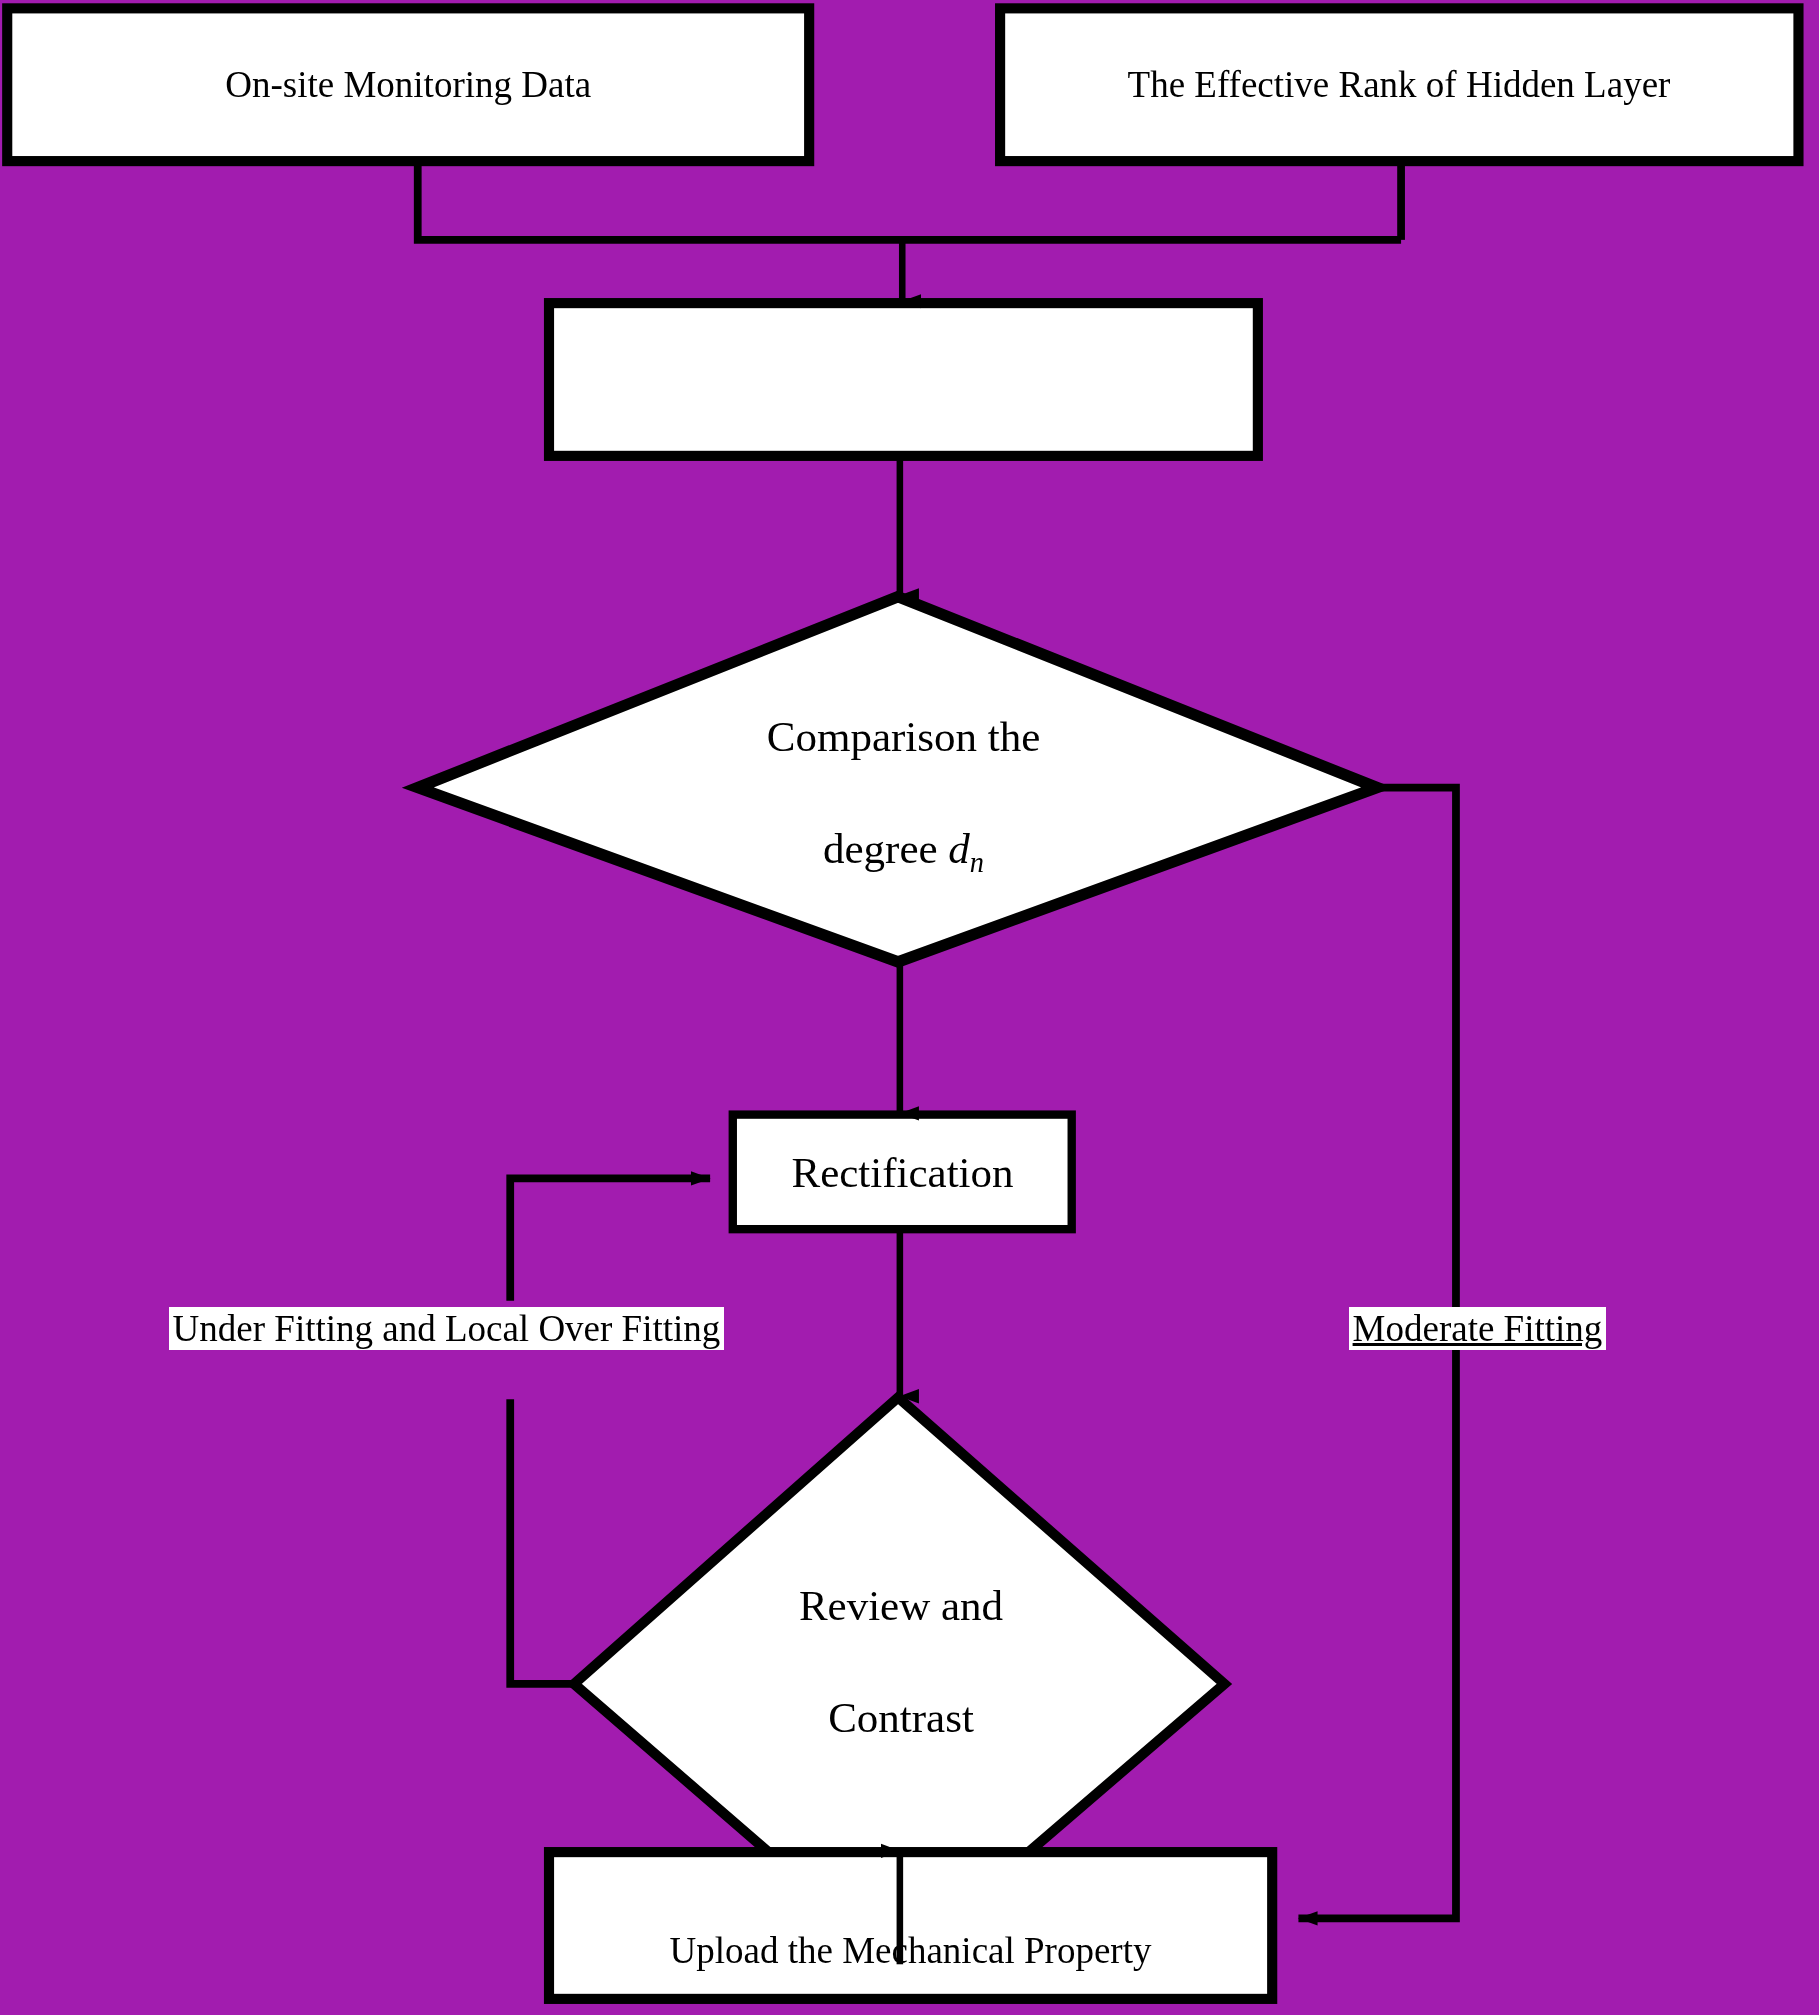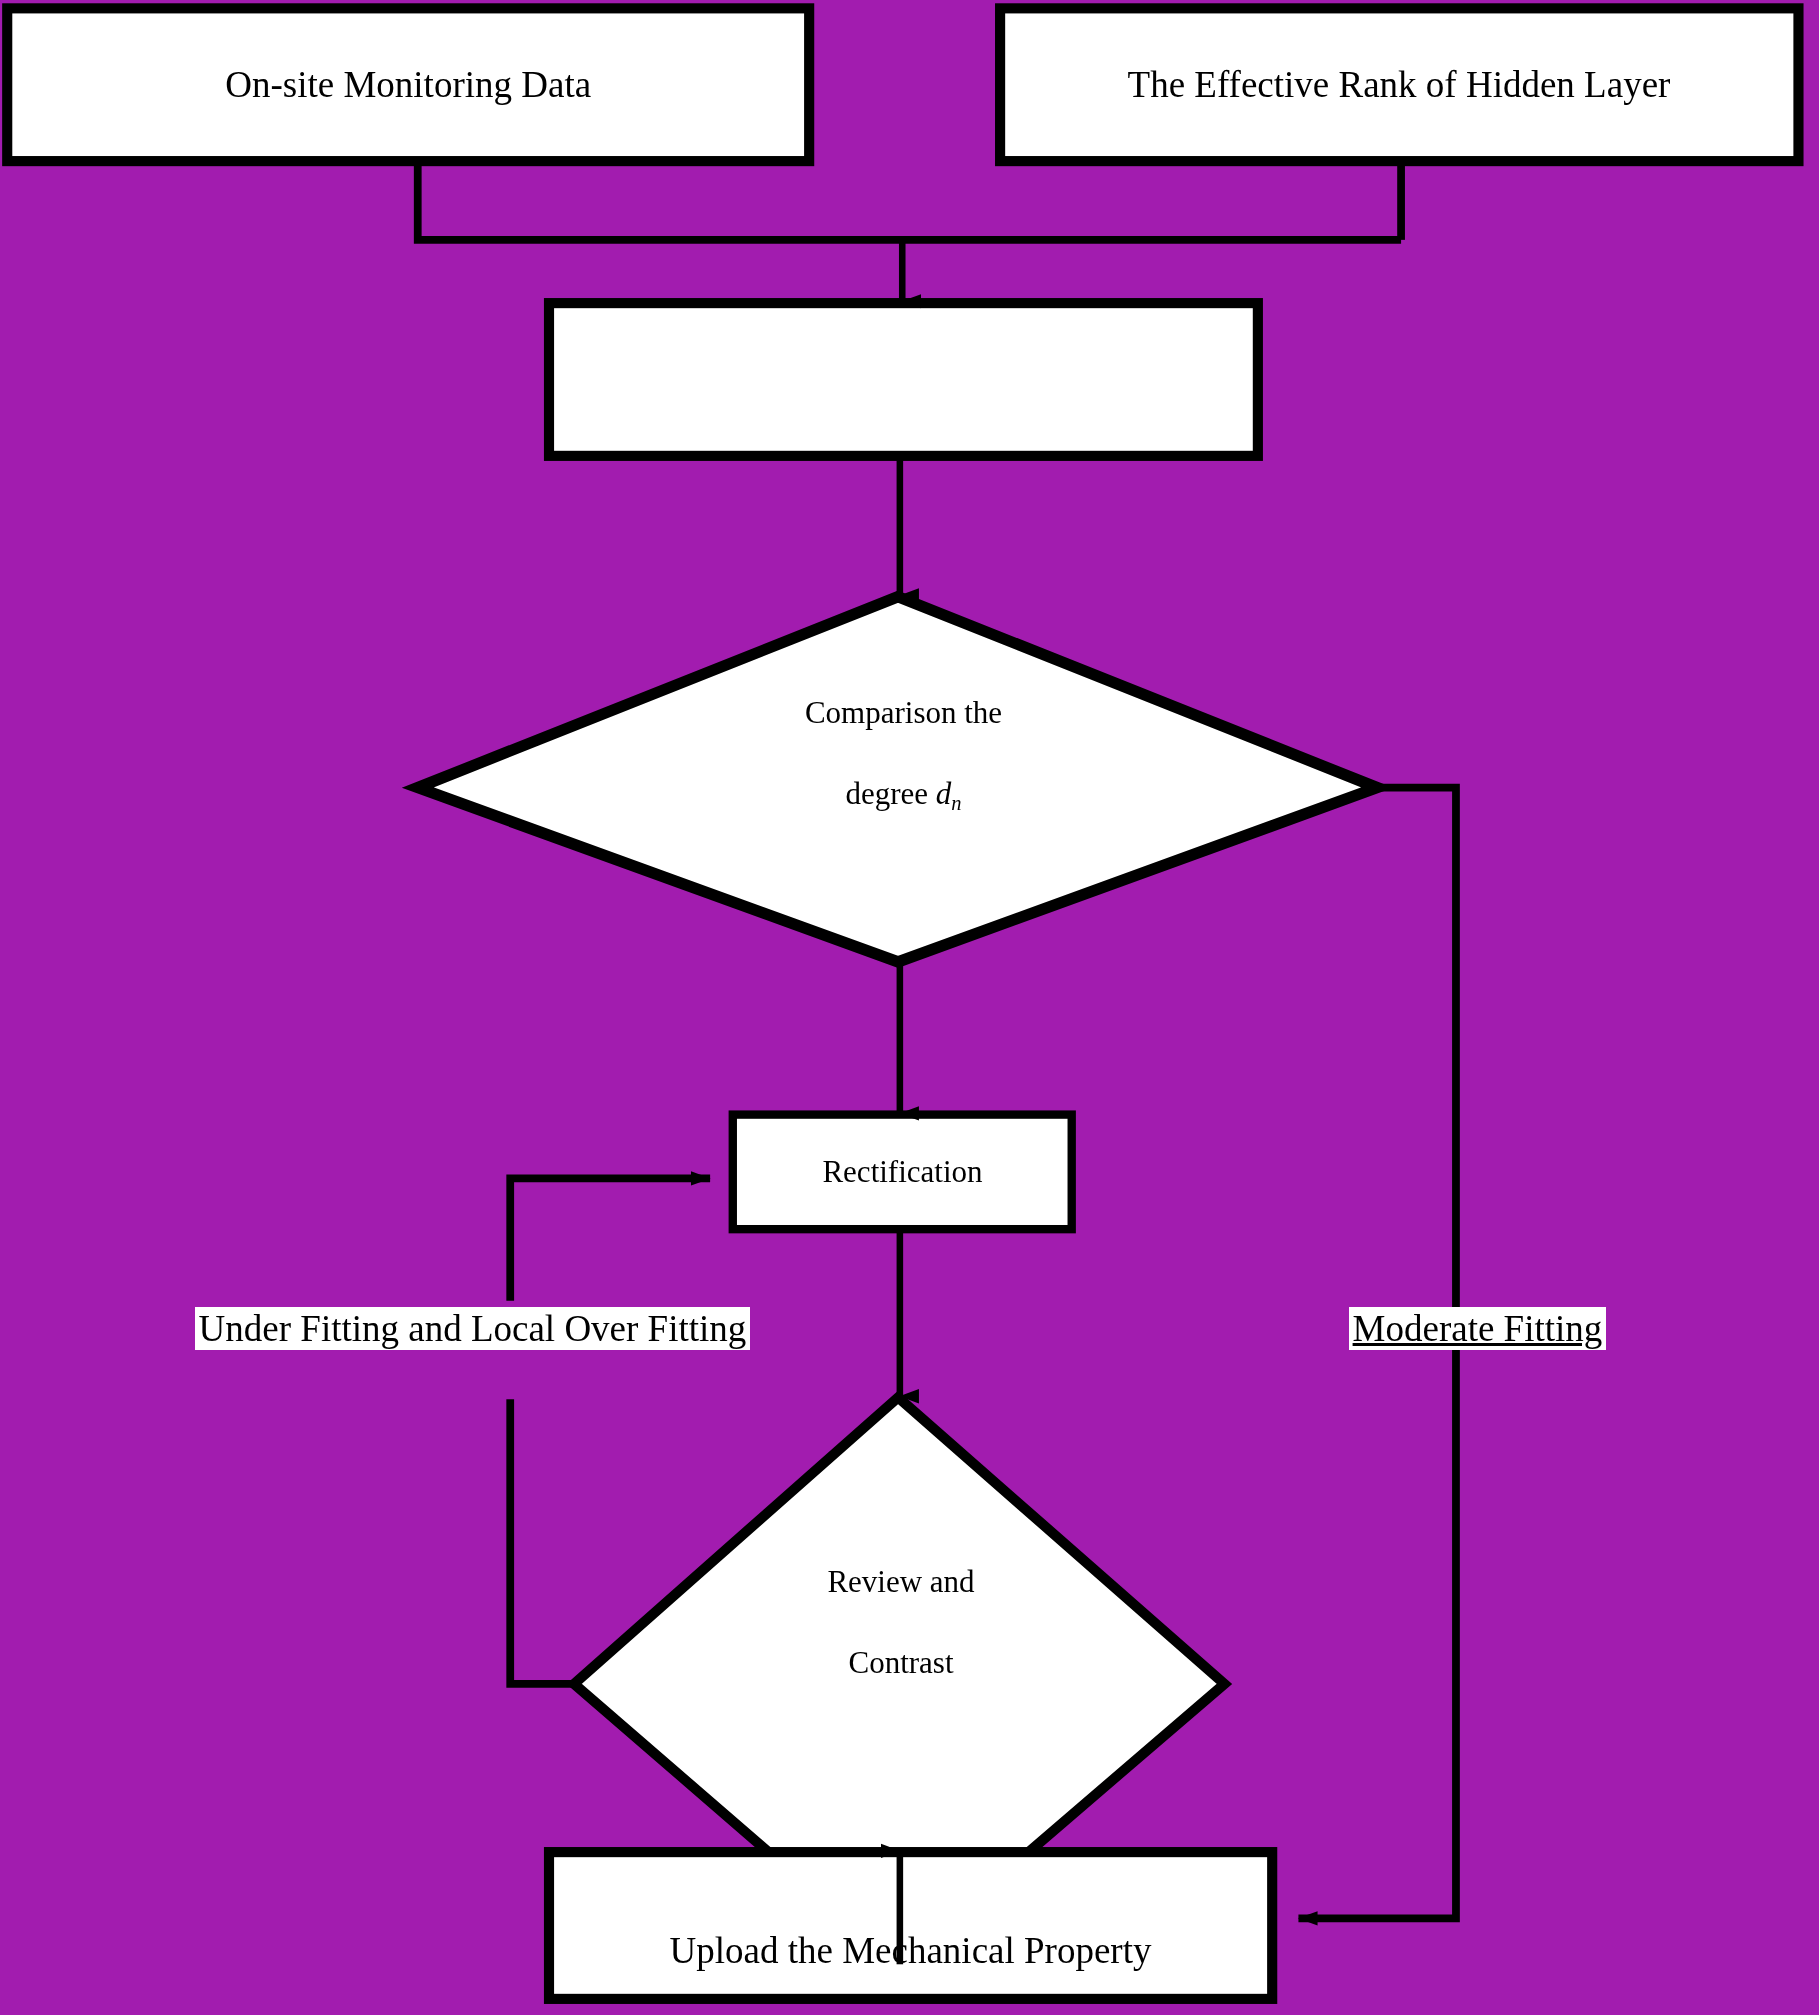--- a/index.html
+++ b/index.html
@@ -34,21 +34,21 @@
   }
   .edge-label {
     position: absolute;
     color: #000000;
     font-family: "Liberation Serif", "DejaVu Serif", serif;
     white-space: nowrap;
     background: #ffffff;
     padding: 0 3.6px;
   }
   .fs-big { font-size: 37px; }
-  .fs-mid { font-size: 31px; }
+  .fs-mid { font-size: 43px; }
   sub {
     font-style: italic;
     font-size: 0.66em;
     vertical-align: -0.30em;
     line-height: 0;
   }
   .ital { font-style: italic; }
 </style>
 </head>
 <body>
@@ -118,18 +118,18 @@
   <div class="node-label fs-mid" style="left:707px; top:1522px; width:388px; height:149px; display:block; text-align:center;">
     <div>Review and</div>
     <div>Contrast</div>
   </div>
 
   <div class="node-label fs-big" style="left:549px; top:1852px; width:723px; height:147px; display:block; text-align:center; padding-top:27.4px; box-sizing:border-box;">
     <div>Upload the Mechanical Property</div>
     
   </div>
 
-  <div class="edge-label fs-big" style="left:195px; top:1307px;">Under Fitting and Local Over Fitting</div>
+  <div class="edge-label fs-big" style="left:169px; top:1307px;">Under Fitting and Local Over Fitting</div>
 
   <div class="edge-label fs-big" style="left:1349px; top:1307px;text-decoration:underline;">Moderate Fitting</div>
 
 </div>
 
 
 </body></html>

